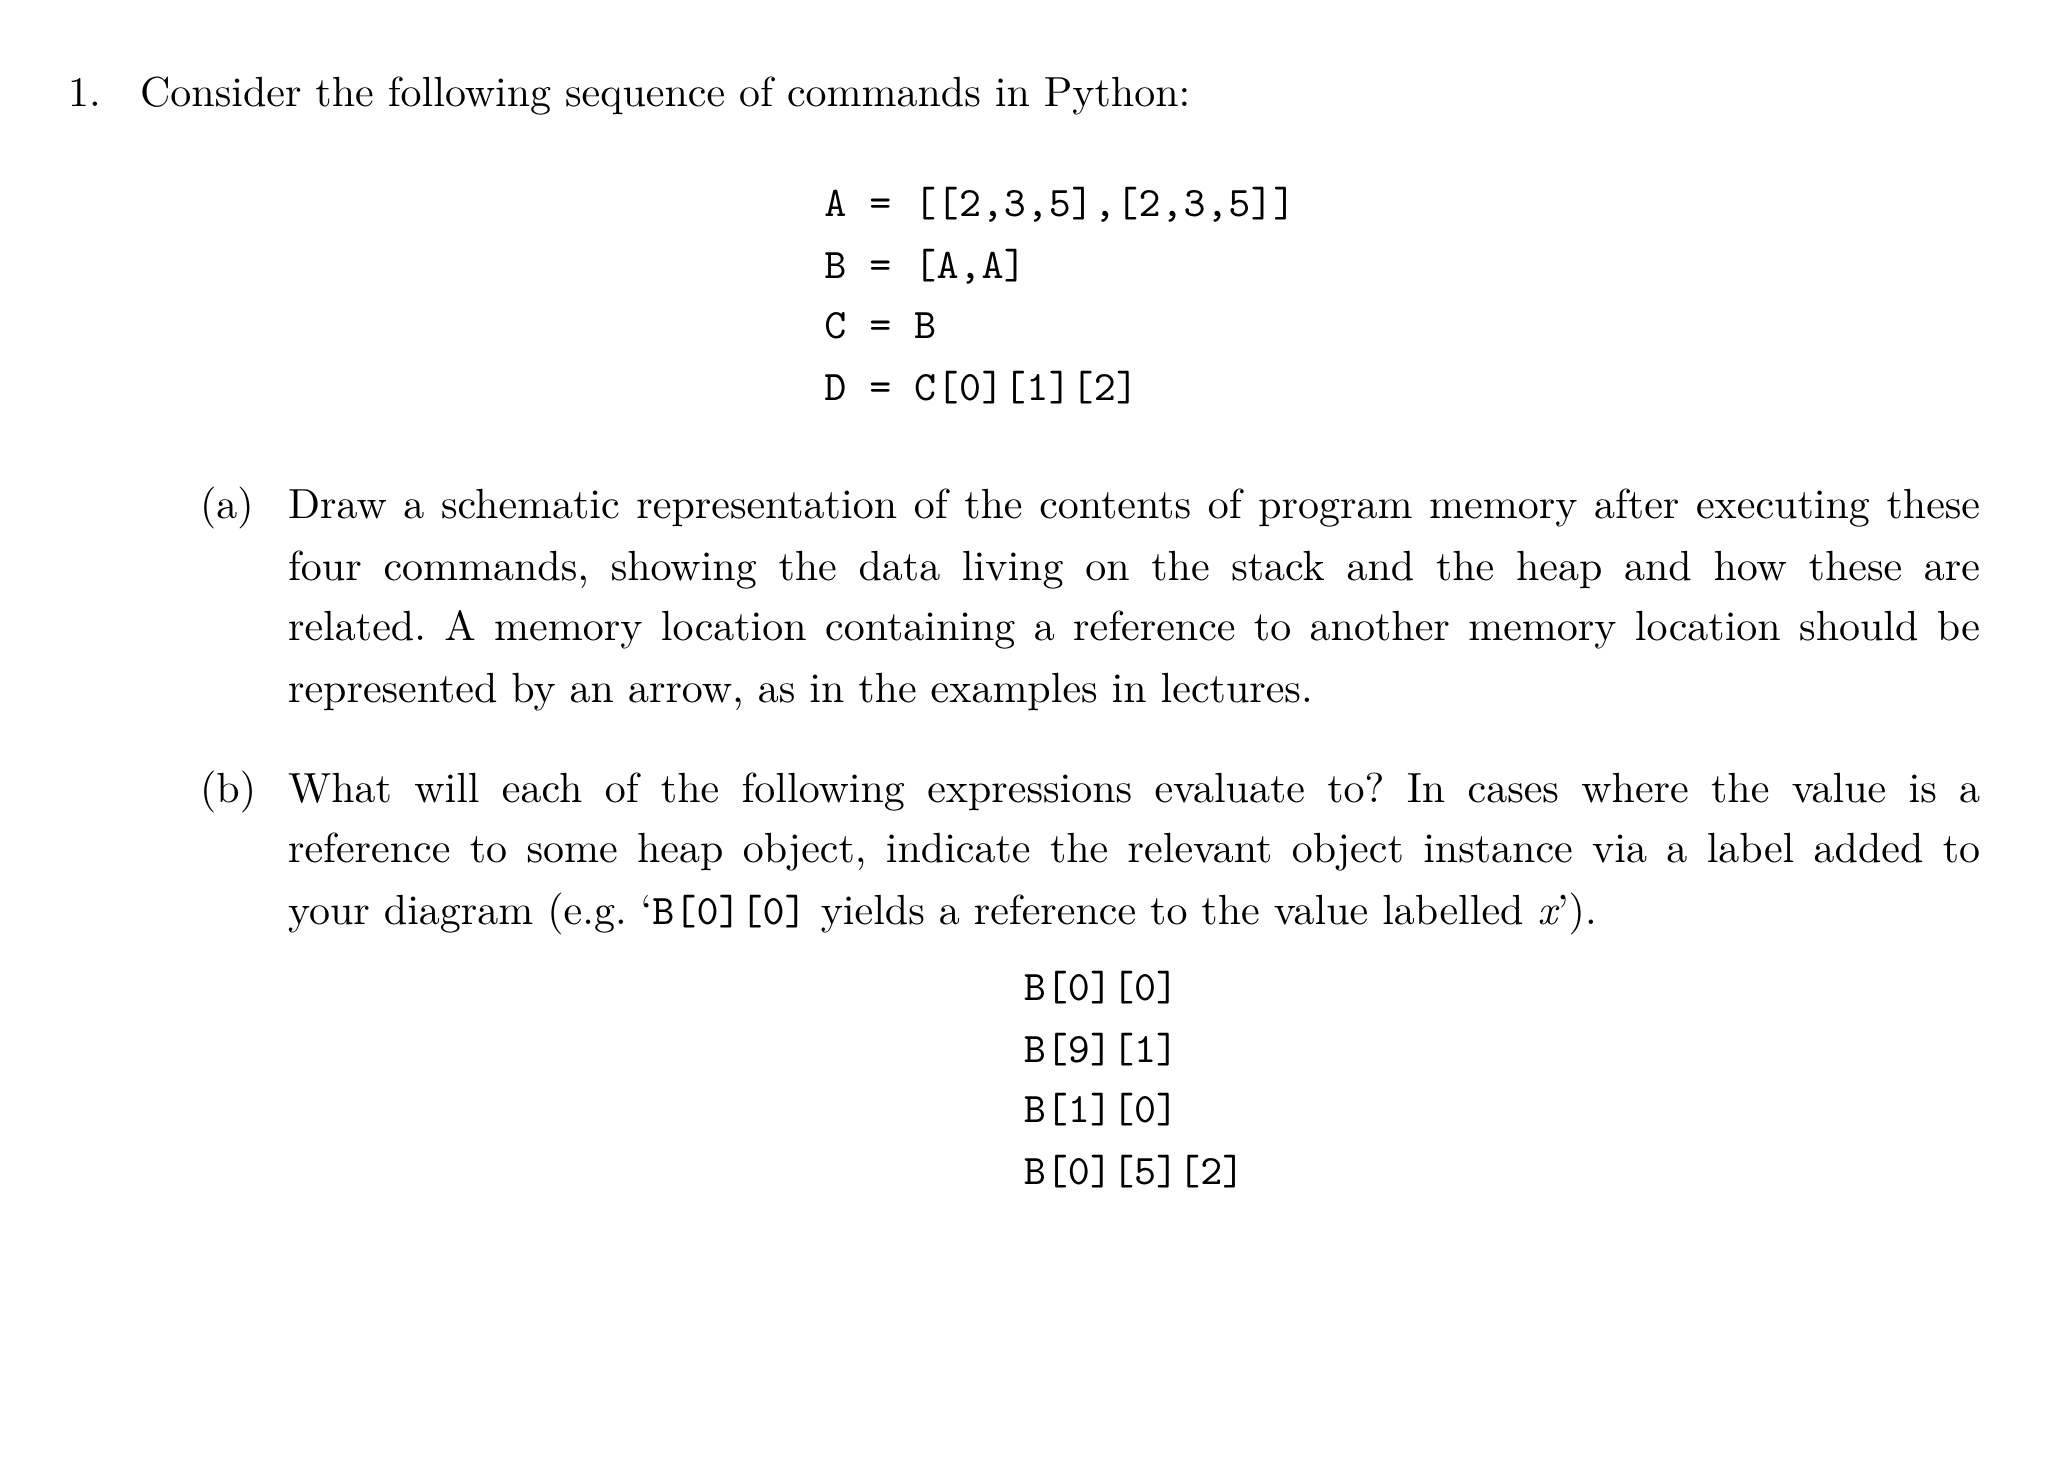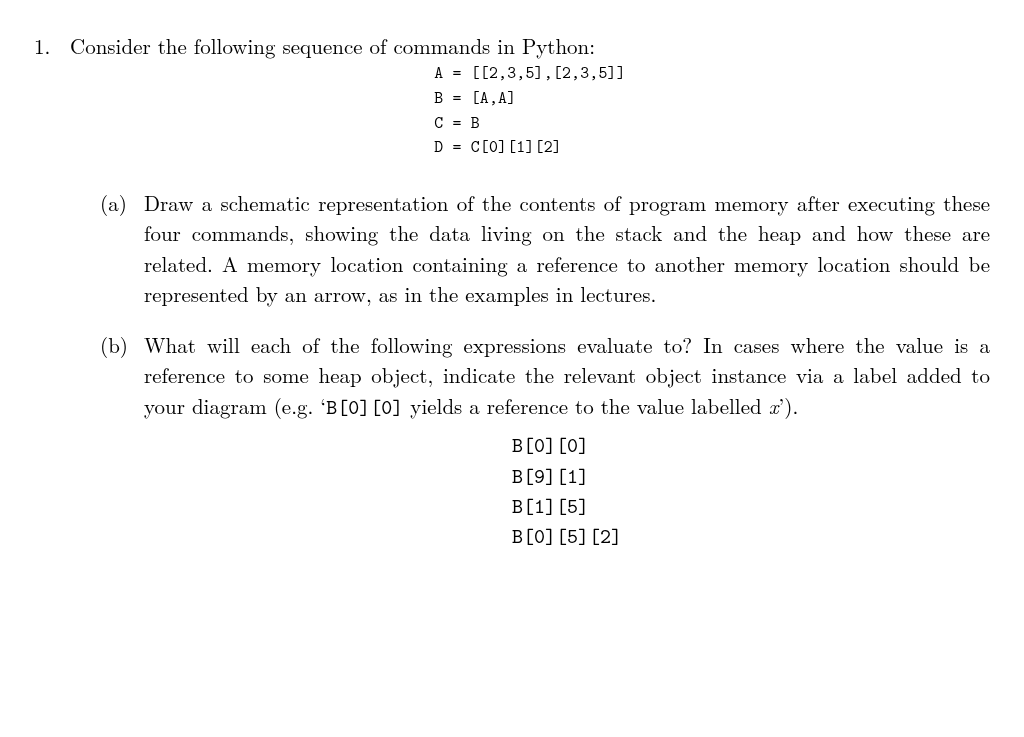--- a/index.html
+++ b/index.html
@@ -19,27 +19,28 @@
       margin-bottom: 18px;
     }
     .problem-number {
       flex-shrink: 0;
       min-width: 24px;
     }
     .problem-body {
       flex: 1;
     }
     .intro-text {
+      margin-bottom: 26px;
     }
     .code-block {
       font-family: 'Latin Modern Mono', 'Courier New', Courier, monospace;
       white-space: pre;
       margin: 0 auto 28px auto;
       width: fit-content;
-      font-size: 17px;
+      font-size: 21px;
       line-height: 1.45;
       letter-spacing: 0.2px;
     }
     .subpart {
       display: flex;
       align-items: flex-start;
       gap: 10px;
       margin-left: 30px;
       margin-bottom: 20px;
     }
@@ -85,19 +86,19 @@
       <div class="subpart-label">(a)</div>
       <div class="subpart-body">Draw a schematic representation of the contents of program memory after executing these four commands, showing the data living on the stack and the heap and how these are related. A memory location containing a reference to another memory location should be represented by an arrow, as in the examples in lectures.</div>
     </div>
 
     <div class="subpart">
       <div class="subpart-label">(b)</div>
       <div class="subpart-body">
         <span>What will each of the following expressions evaluate to?  In cases where the value is a reference to some heap object, indicate the relevant object instance via a label added to your diagram (e.g. ‘</span><span class="code-inline">B[0][0]</span><span> yields a reference to the value labelled </span><span class="italic">x</span><span>’).</span>
         <div class="expr-block"><span>B[0][0]</span>
 <span>B[9][1]</span>
-<span>B[1][5]</span>
+<span>B[1][0]</span>
 <span>B[0][5][2]</span></div>
       </div>
     </div>
 
   </div>
 </div>
 
 </body></html>

